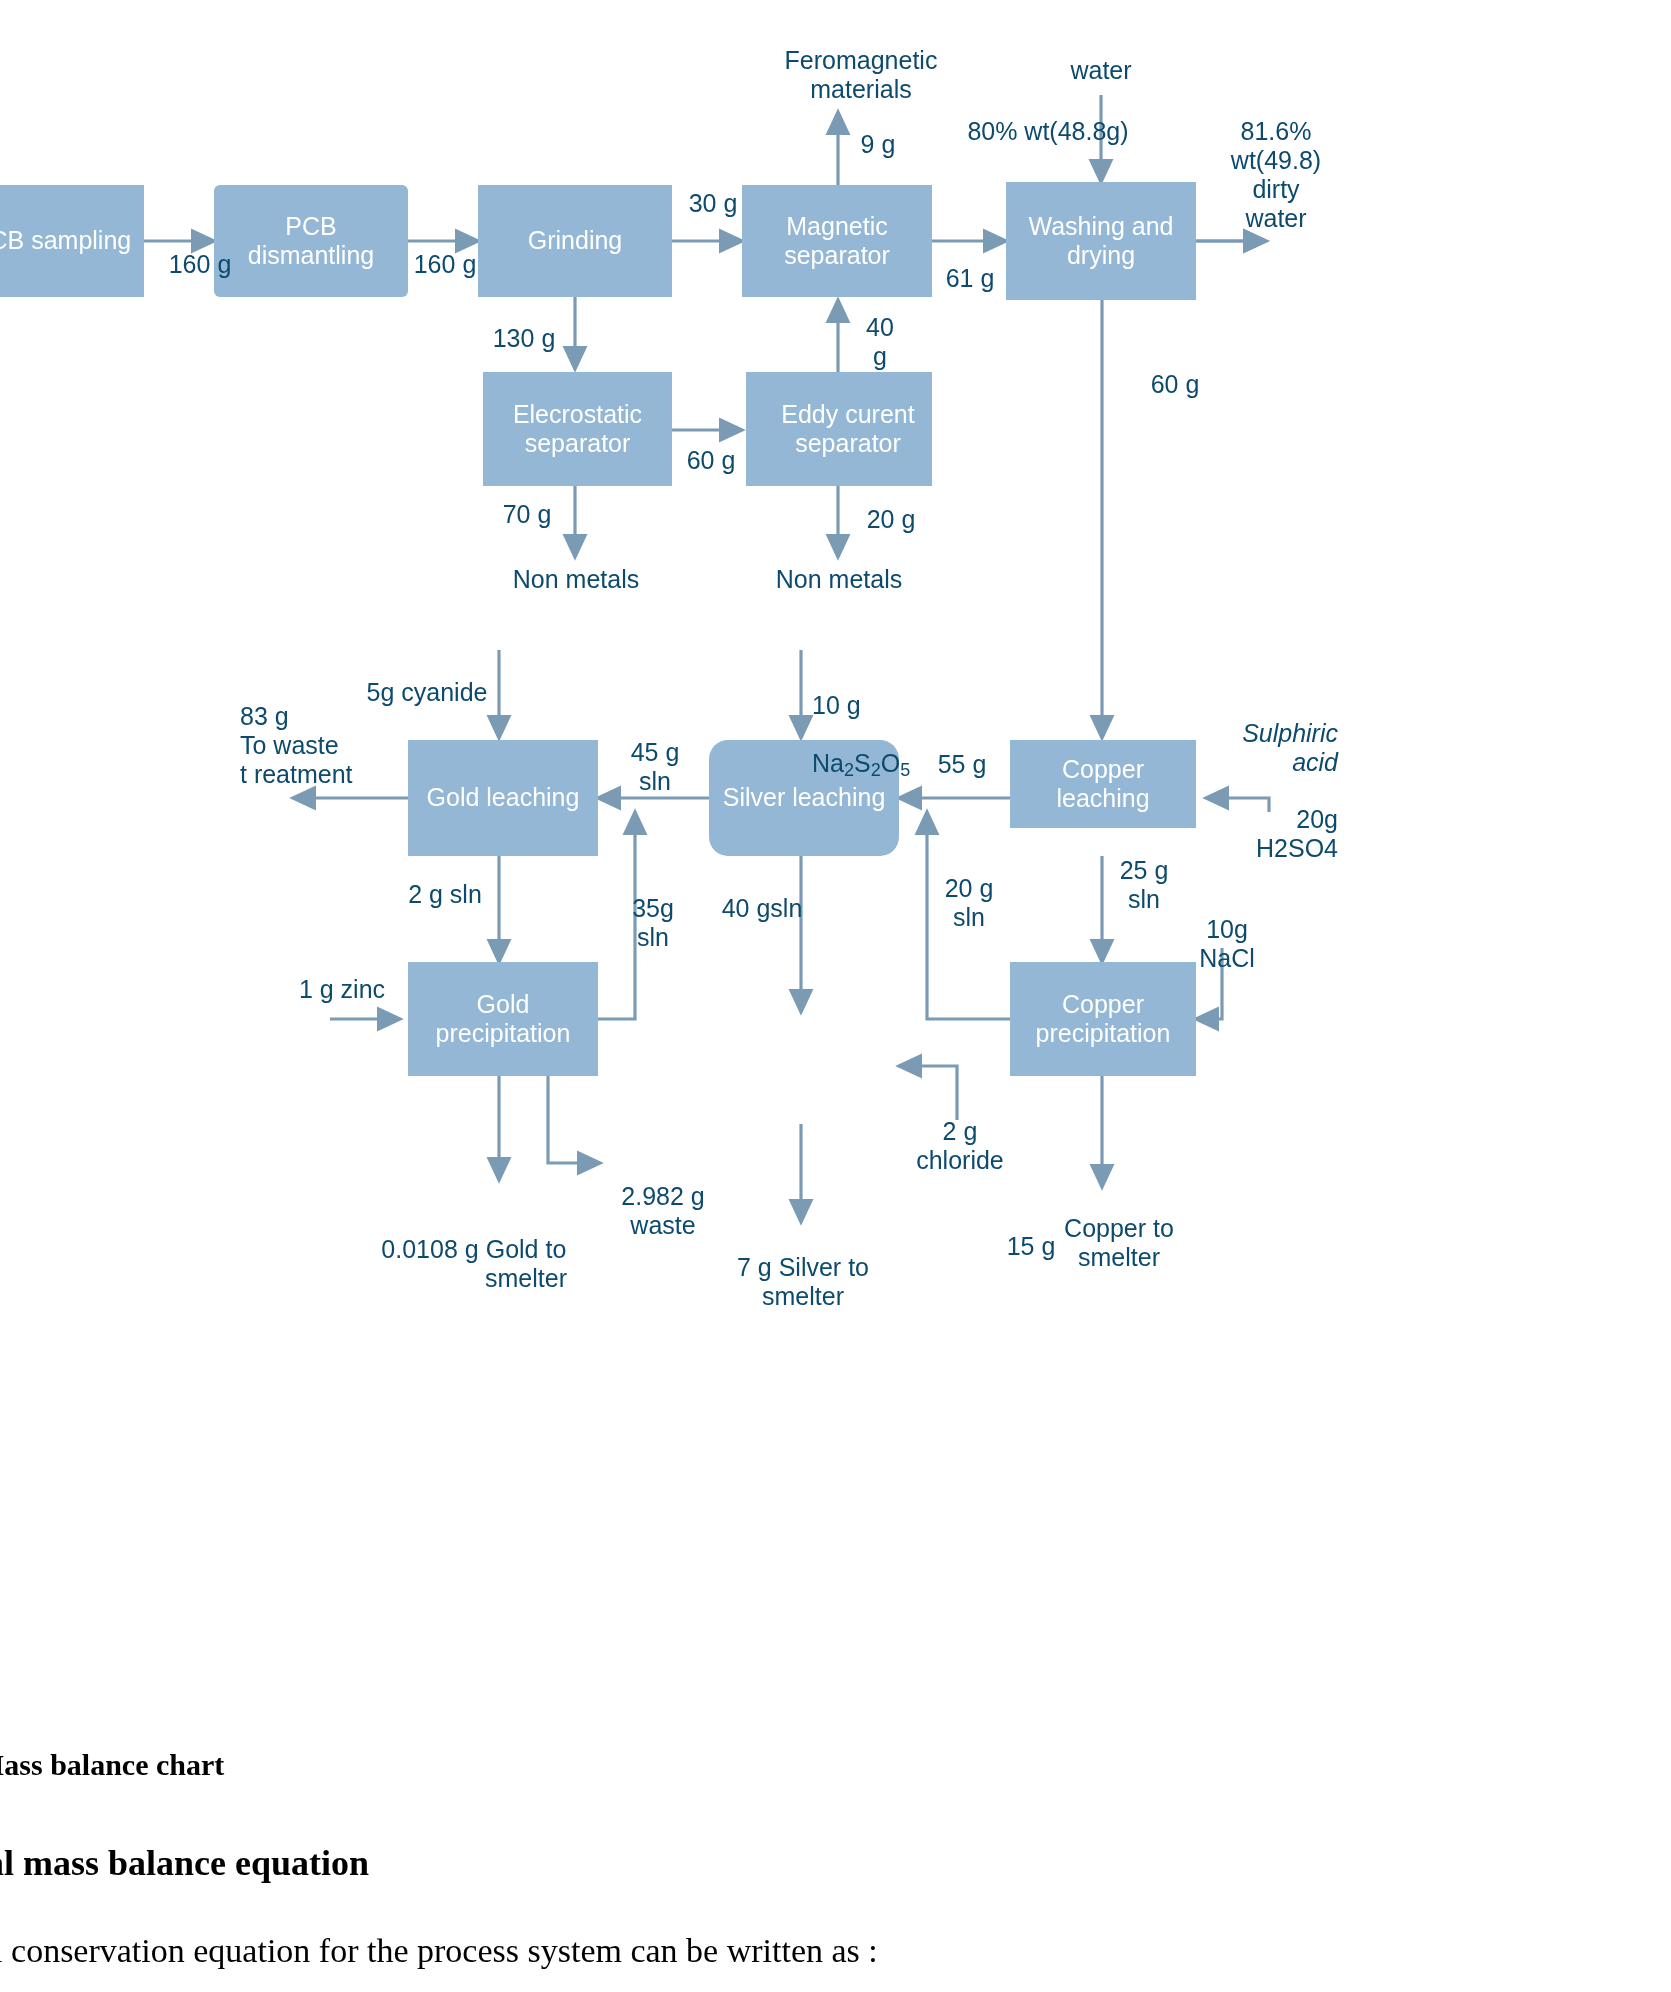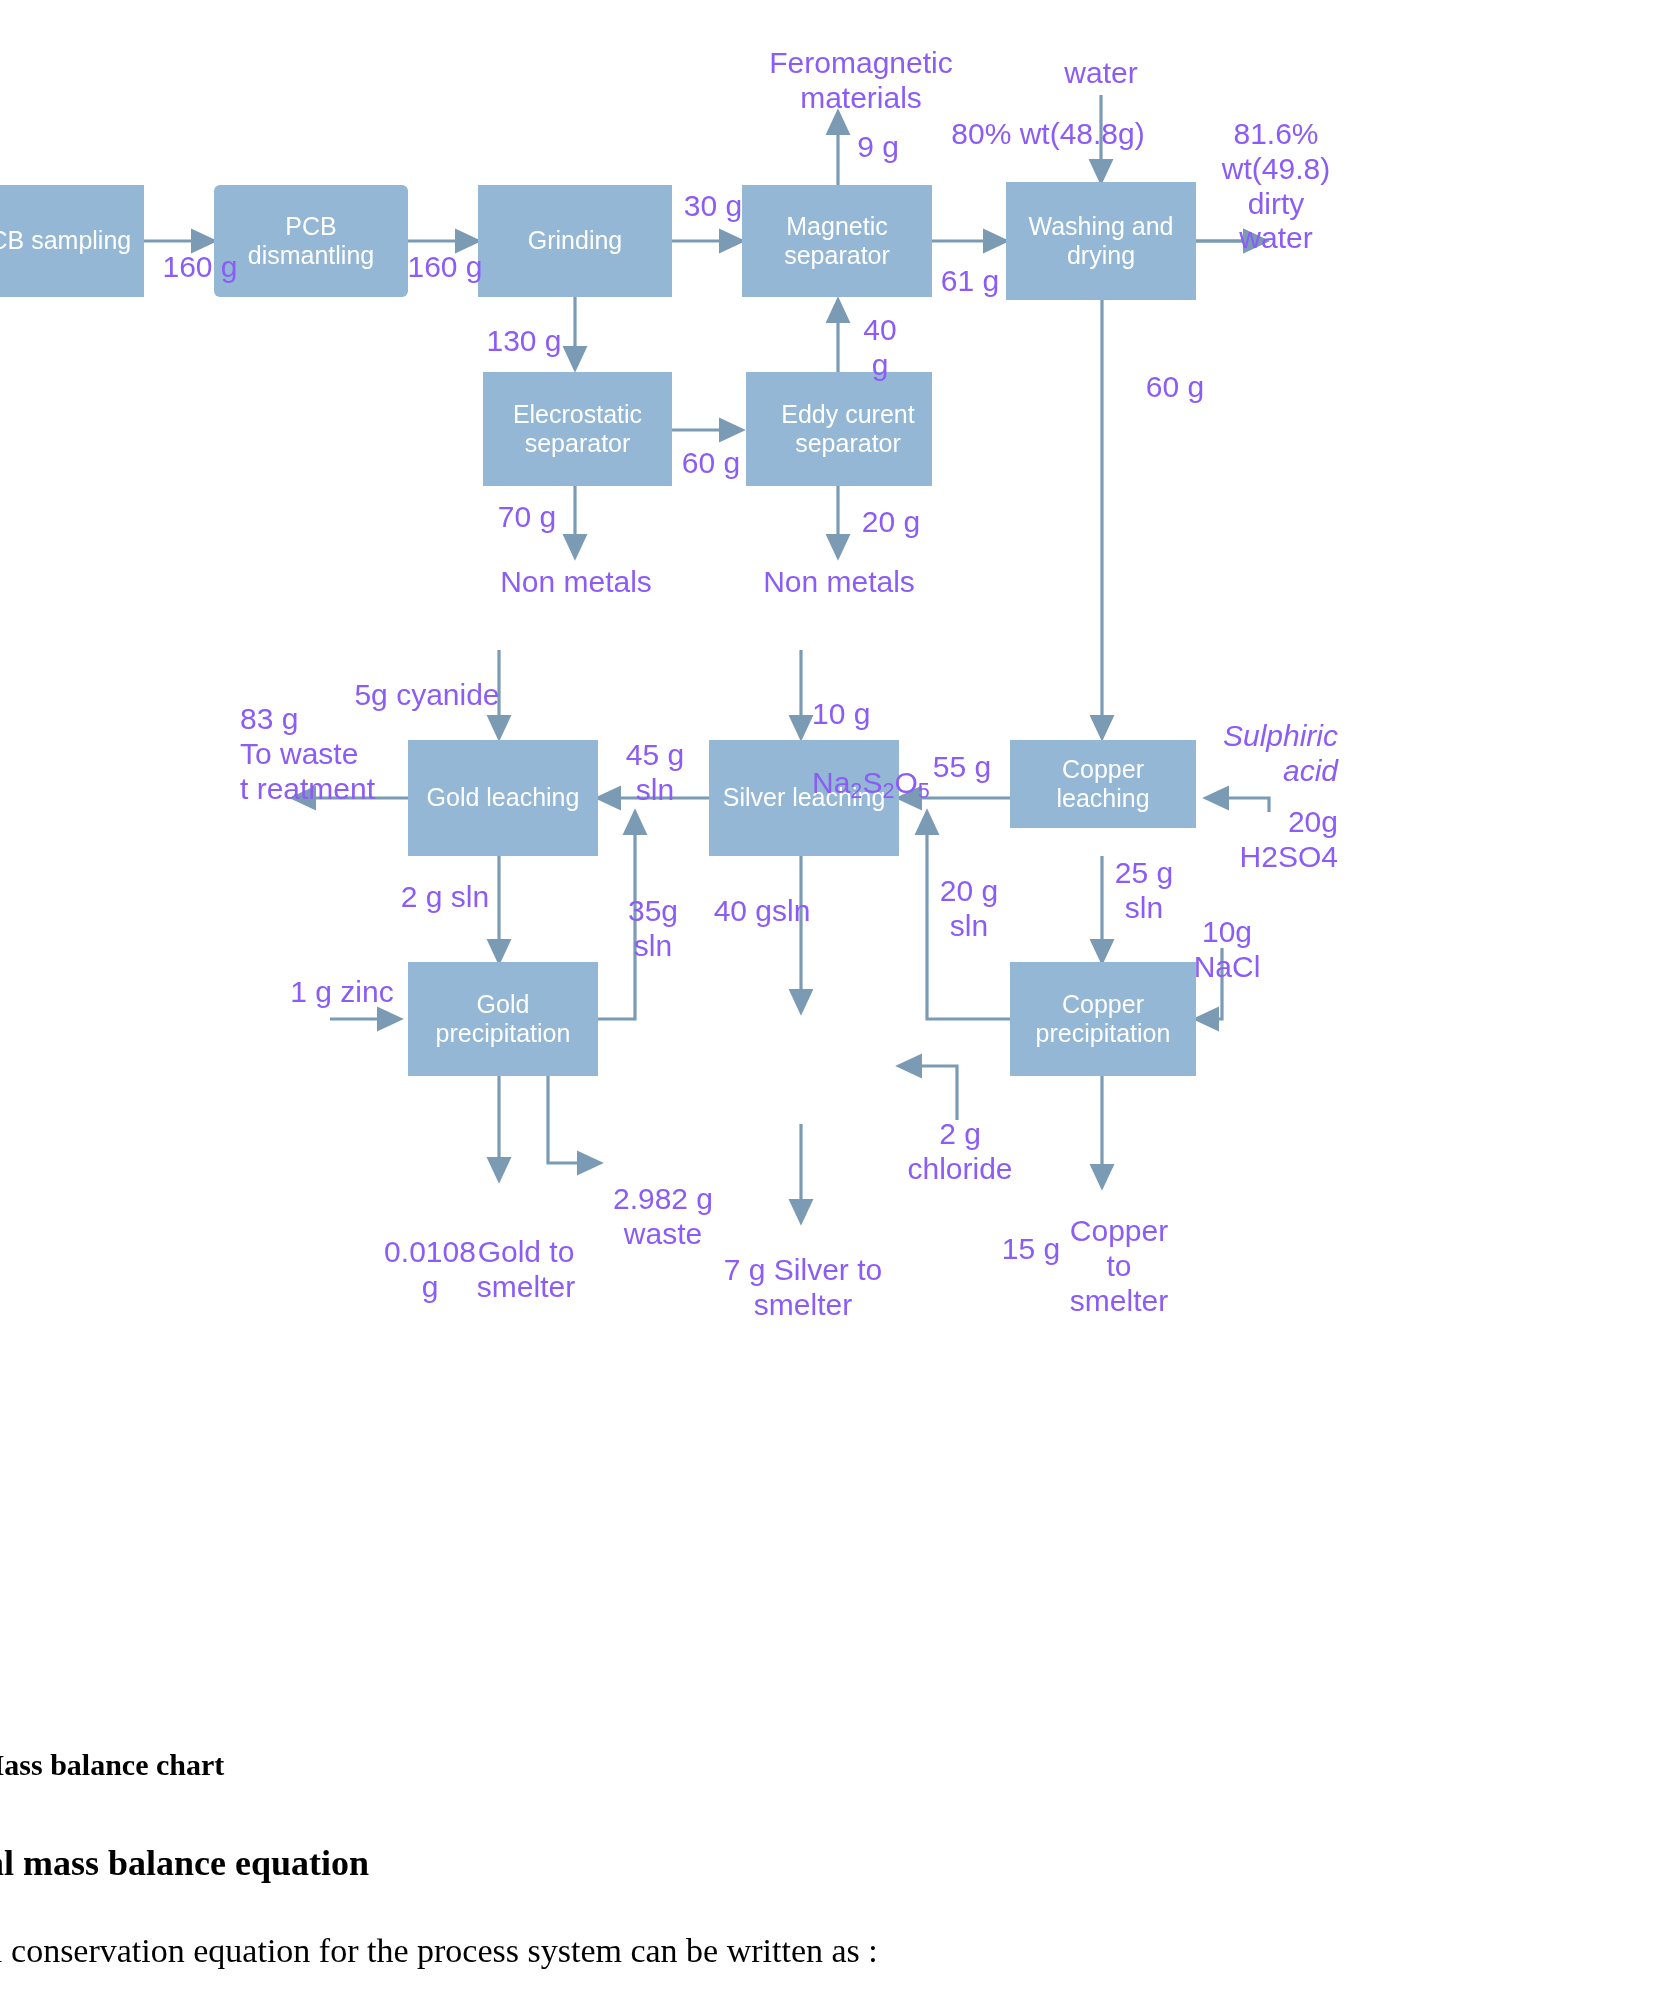--- a/index.html
+++ b/index.html
@@ -21,22 +21,22 @@
     text-align:center;
     font-size:25px;
     line-height:1.18;
     box-sizing:border-box;
     padding:2px 6px;
     z-index:3;
   }
 
   .lbl{
     position:absolute;
-    color:#8b5cf6;
-    font-size:30px;
+    color:#0c4a6e;
+    font-size:25px;
     line-height:1.16;
     text-align:center;
     z-index:4;
     white-space:pre-line;
   }
 
   .doc{
     position:absolute;
     color:#000000;
     font-family:"Liberation Serif",serif;
@@ -145,21 +145,21 @@
   </div>
 
   <div class="node" style="left:746px;top:372px;width:186px;height:114px;padding-left:24px;">
     <span>Eddy curent separator</span>
   </div>
 
   <div class="node" style="left:408px;top:740px;width:190px;height:116px;">
     <span>Gold leaching</span>
   </div>
 
-  <div class="node" style="left:709px;top:740px;width:190px;height:116px;">
+  <div class="node" style="left:709px;top:740px;width:190px;height:116px;border-radius:19px;">
     <span>Silver leaching</span>
   </div>
 
   <div class="node" style="left:1010px;top:740px;width:186px;height:88px;">
     <span>Copper leaching</span>
   </div>
 
   <div class="node" style="left:408px;top:962px;width:190px;height:114px;">
     <span>Gold precipitation</span>
   </div>

